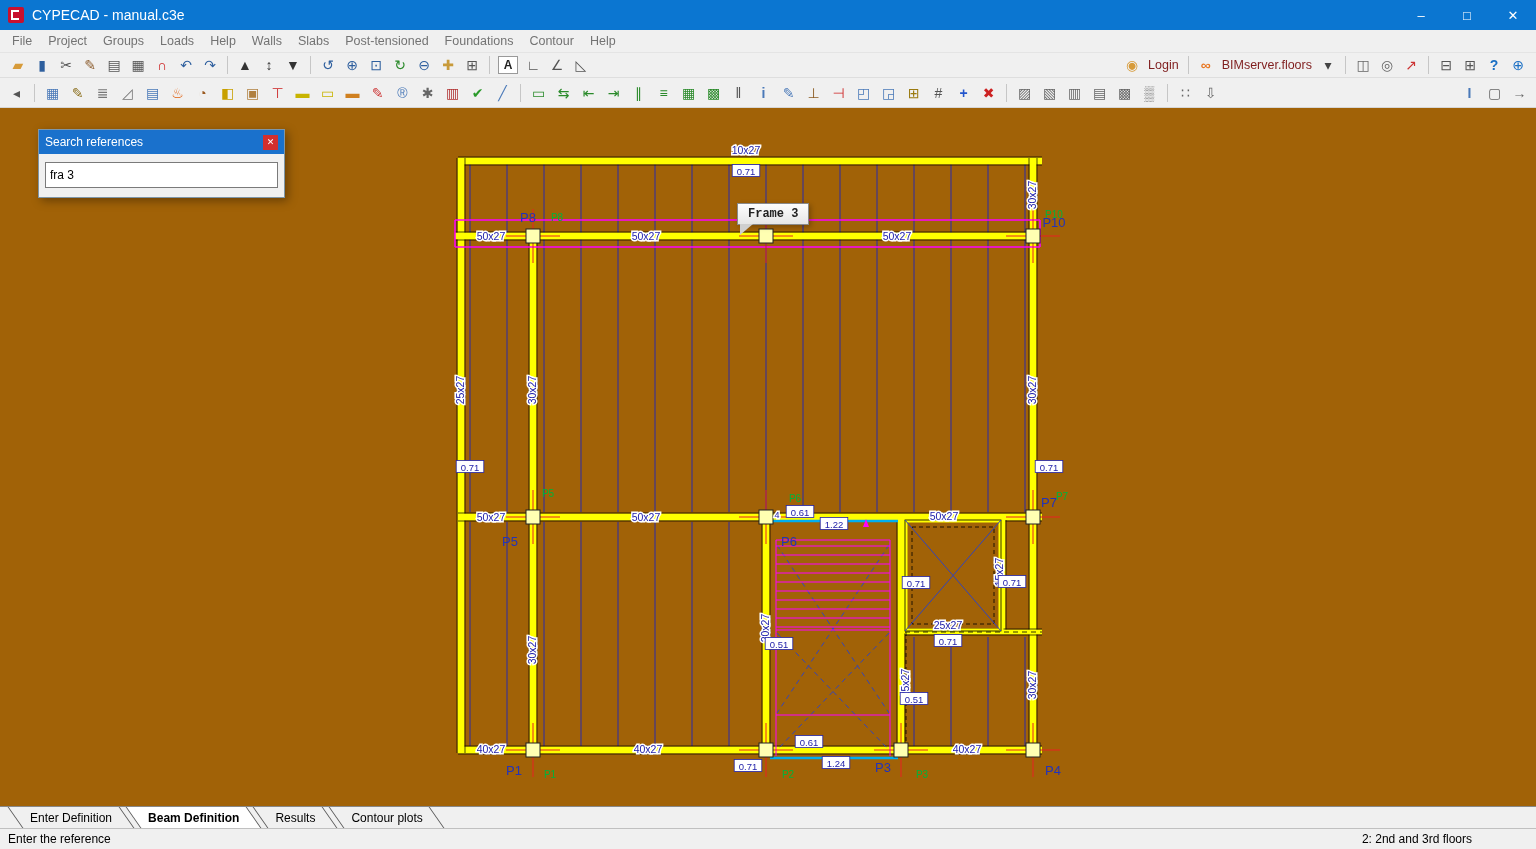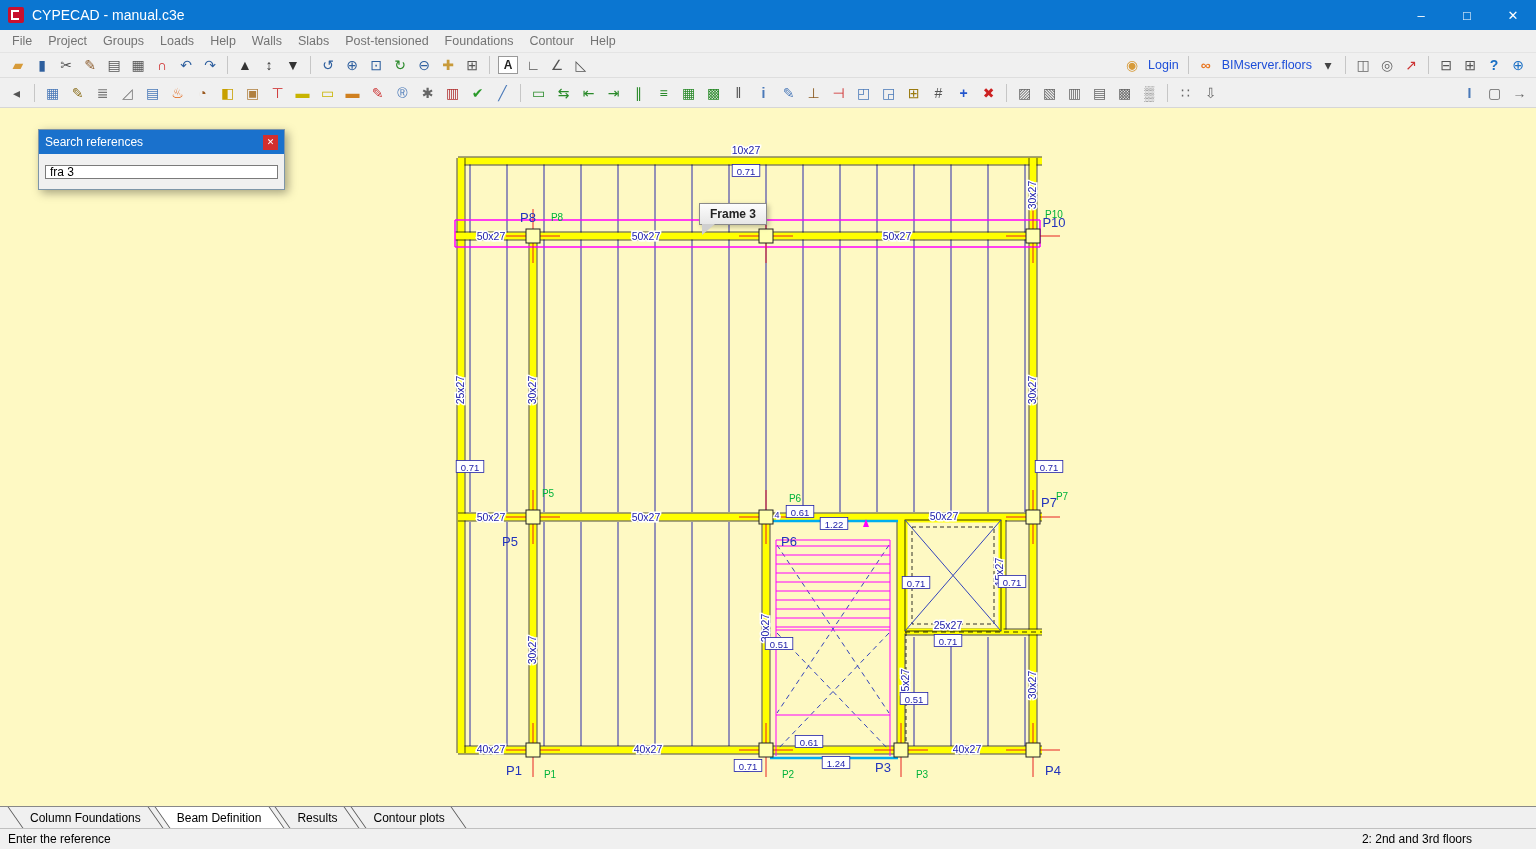--- a/index.html
+++ b/index.html
@@ -11,39 +11,39 @@
 .title{font-size:14px}
 .win-btns{margin-left:auto;display:flex;height:100%}
 .win-btn{width:46px;height:100%;display:flex;align-items:center;justify-content:center;font-size:13px;cursor:default}
 .menubar{flex:0 0 22px;background:#f0f0f0;display:flex;align-items:center;font-size:12.5px;padding-left:4px}
 .menu-item{padding:3px 8px;color:#737373;cursor:default}
 .toolbar1{flex:0 0 26px;background:#f0f0f0;display:flex;align-items:center;padding:0 6px;border-top:1px solid #e4e4e4;border-bottom:1px solid #dedede}
 .tb-group,.tb-right{display:flex;align-items:center}
 .tb-right{margin-left:auto}
 .tb-icon{width:24px;height:22px;line-height:22px;text-align:center;font-size:14px;cursor:default;flex:0 0 auto}
 .tb-icon.boxed{border:1px solid #999;width:20px;height:18px;line-height:16px;font-size:12px;margin:0 3px;background:#fff}
-.tb-label{font-size:12.5px;color:#1d4ed8;margin:0 4px;white-space:nowrap}
+.tb-label{font-size:12.5px;color:#7f1d1d;margin:0 4px;white-space:nowrap}
 .tb-sep{width:1px;height:18px;background:#c6c6c6;margin:0 5px;flex:0 0 auto}
 .toolbar2{flex:0 0 30px;background:#f0f0f0;display:flex;align-items:center;padding:0 4px;border-bottom:1px solid #d6d6d6}
 .toolbar2 .tb-icon{width:25px;height:24px;line-height:24px;font-size:14px}
-.canvas{position:relative;flex:1;background:#fef9c3}
+.canvas{position:relative;flex:1;background:#a16207}
 #plan{position:absolute;left:0;top:0;font-family:"Liberation Sans",sans-serif}
 .tooltip{position:absolute;background:linear-gradient(#fdfdfd,#e6e6e6);border:1px solid #8a8a8a;box-shadow:2px 2px 5px rgba(0,0,0,.25);padding:3px 10px;font-size:12px;font-weight:bold;color:#222;z-index:5;white-space:nowrap}
 .tip-arrow{position:absolute;left:2px;bottom:-11px;width:0;height:0;border-top:11px solid #cfcfcf;border-right:13px solid transparent}
 .dialog{position:absolute;width:247px;background:#f0f0f0;border:1px solid #7e96a8;box-shadow:3px 3px 9px rgba(0,0,0,.35);z-index:6}
 .dlg-title{height:24px;background:#1a71cc;color:#fff;display:flex;align-items:center;padding:0 6px;font-size:12px}
 .dlg-close{margin-left:auto;width:15px;height:15px;background:#d22f2f;color:#fff;font-size:9px;line-height:14px;text-align:center;cursor:default}
 .dlg-body{padding:8px 6px 9px 6px}
-.dlg-body input{width:100%;height:14px;border:1px solid #7a7a7a;font-size:12px;padding:0 4px;font-family:"Liberation Sans",sans-serif}
+.dlg-body input{width:100%;height:26px;border:1px solid #7a7a7a;font-size:12px;padding:0 4px;font-family:"Liberation Sans",sans-serif}
 .tabs{flex:0 0 22px;background:#f0f0f0;border-top:1px solid #888;display:flex;align-items:stretch;padding-left:12px}
 .tab{position:relative;padding:0 18px;display:flex;align-items:center;font-size:12px;cursor:default}
 .tab::before{content:"";position:absolute;inset:0 3px;background:#f0f0f0;border-left:1px solid #555;border-right:1px solid #555;transform:skewX(35deg)}
 .tab.active::before{background:#fff}
 .tab span{position:relative;z-index:1}
-.tab.active span{font-weight:normal}
+.tab.active span{font-weight:bold}
 .statusbar{flex:0 0 21px;background:#f0f0f0;border-top:1px solid #c0c0c0;display:flex;align-items:center;font-size:12px;padding:0 8px}
 .sb-right{margin-left:auto;margin-right:56px}
 </style>
 </head>
 <body>
 
 <div class="window">
 
   <div class="titlebar">
     <div class="app-logo"></div>
@@ -360,39 +360,39 @@
         <rect x="900.2" y="692.5" width="27.6" height="12" fill="#fff" stroke="#2222aa" stroke-width="0.8"></rect>
         <text x="914" y="702.5" fill="#2222aa" font-size="9.5" text-anchor="middle">0.51</text>
         <rect x="795.2" y="735.5" width="27.6" height="12" fill="#fff" stroke="#2222aa" stroke-width="0.8"></rect>
         <text x="809" y="745.5" fill="#2222aa" font-size="9.5" text-anchor="middle">0.61</text>
         <rect x="822.2" y="756.5" width="27.6" height="12" fill="#fff" stroke="#2222aa" stroke-width="0.8"></rect>
         <text x="836" y="766.5" fill="#2222aa" font-size="9.5" text-anchor="middle">1.24</text>
         <rect x="734.2" y="759.5" width="27.6" height="12" fill="#fff" stroke="#2222aa" stroke-width="0.8"></rect>
         <text x="748" y="769.5" fill="#2222aa" font-size="9.5" text-anchor="middle">0.71</text>
       </svg>
 
-    <div class="tooltip" id="tooltip" style="left: 699px; top: 95px;">
+    <div class="tooltip" id="tooltip" style="left: 737px; top: 95px; font-family: Liberation Mono, monospace;">
       <span>Frame 3</span>
       <div class="tip-arrow"></div>
     </div>
 
     <div class="dialog" id="dialog" style="left: 38px; top: 21px;">
       <div class="dlg-title">
         <span>Search references</span>
         <div class="dlg-close">✕</div>
       </div>
       <div class="dlg-body">
         <input value="fra 3" style="">
       </div>
     </div>
   </div>
 
   <div class="tabs" id="tabs">
       <div class="tab">
-        <span>Column Foundations</span>
+        <span>Enter Definition</span>
       </div>
       <div class="tab active">
         <span>Beam Definition</span>
       </div>
       <div class="tab">
         <span>Results</span>
       </div>
       <div class="tab">
         <span>Contour plots</span>
       </div>

